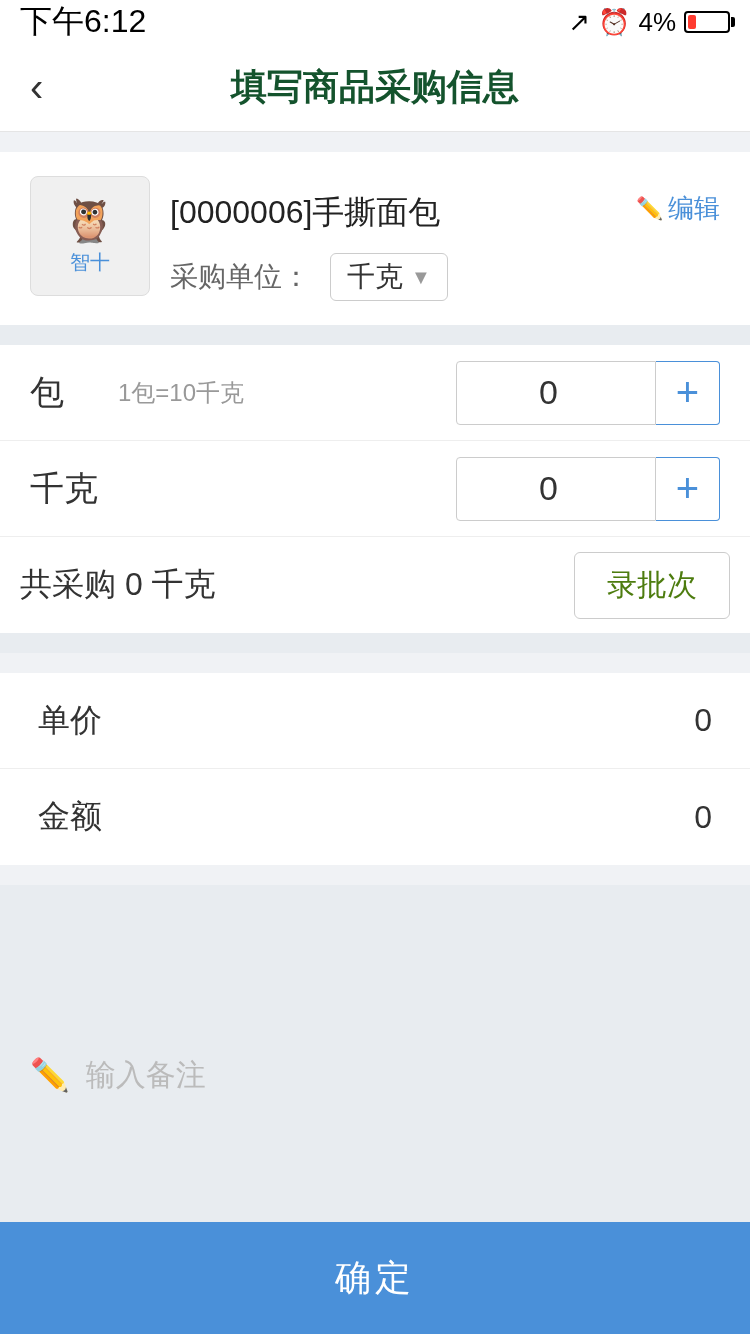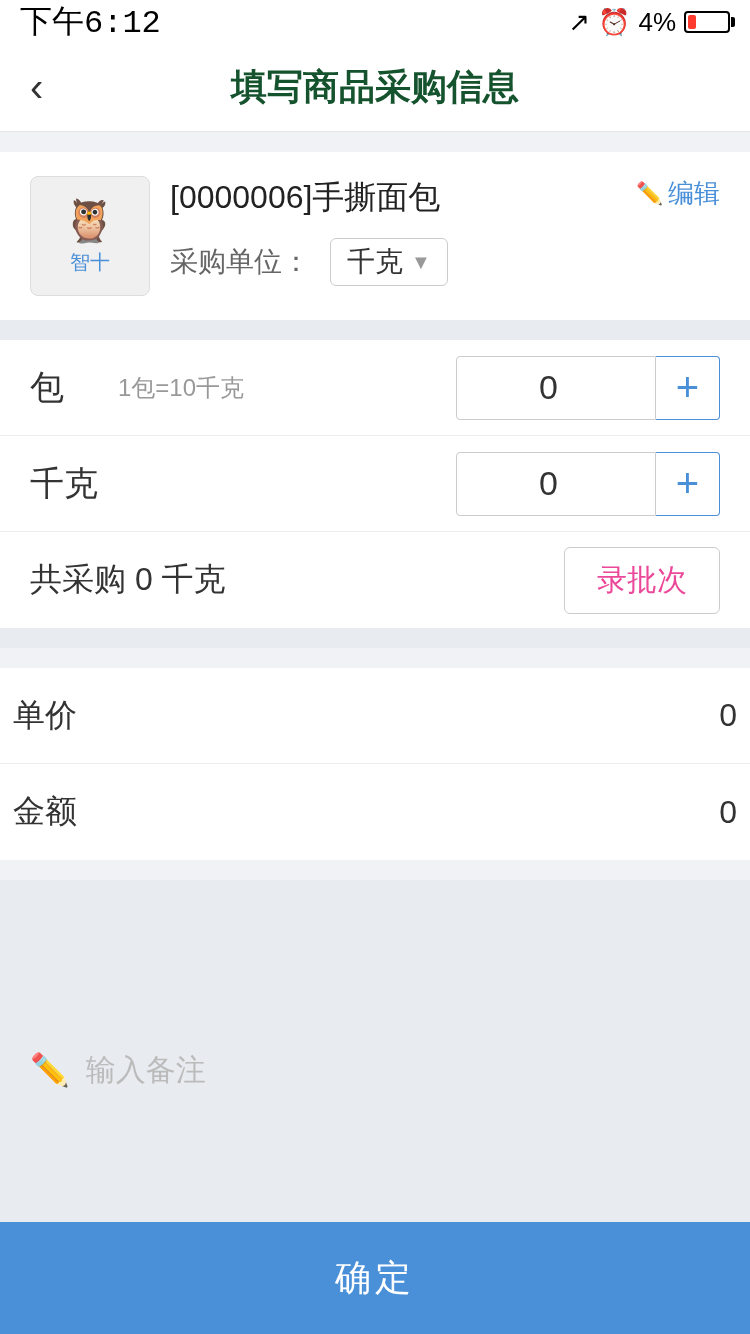--- a/index.html
+++ b/index.html
@@ -18,21 +18,21 @@
       height: 44px;
       background: #fff;
       display: flex;
       align-items: center;
       justify-content: space-between;
       padding: 0 20px;
       font-size: 28px;
       color: #000;
     }
     .status-left { display: flex; align-items: center; gap: 10px; }
-    .status-center { font-size: 32px; font-weight: 500; font-family: Liberation Mono, monospace; }
+    .status-center { font-size: 32px; font-weight: 500; }
     .status-right { display: flex; align-items: center; gap: 8px; font-size: 26px; }
     .battery-icon {
       width: 46px; height: 22px; border: 2px solid #000; border-radius: 4px; position: relative; display: inline-block;
     }
     .battery-icon::after {
       content: '';
       position: absolute; right: -7px; top: 50%; transform: translateY(-50%);
       width: 4px; height: 10px; background: #000; border-radius: 0 2px 2px 0;
     }
     .battery-fill {
@@ -96,20 +96,21 @@
       margin-top: 4px;
     }
     .product-info {
       flex: 1;
     }
     .product-name-row {
       display: flex;
       justify-content: space-between;
       align-items: flex-start;
       margin-bottom: 18px;
+      margin-top: 15px;
     }
     .product-name {
       font-size: 32px;
       color: #222;
       font-weight: 500;
     }
     .product-edit {
       font-size: 26px;
       color: #4a90d9;
       display: flex;
@@ -204,47 +205,47 @@
       justify-content: center;
       cursor: pointer;
     }
 
     
     .total-row {
       background: #fff;
       display: flex;
       align-items: center;
       justify-content: space-between;
-      padding: 0 30px;
+      padding: 0 20px;
       height: 96px;
     }
     .total-text {
       font-size: 32px;
       color: #333;
     }
     .batch-btn {
       border: 1px solid #ccc;
       border-radius: 6px;
       padding: 12px 32px;
       font-size: 30px;
-      color: #ec4899;
+      color: #4d7c0f;
       background: #fff;
       cursor: pointer;
     }
 
     
     .info-section {
       background: #fff;
       margin-top: 20px;
     }
     .info-row {
       display: flex;
       align-items: center;
       justify-content: space-between;
-      padding: 0 13px;
+      padding: 0 38px;
       height: 96px;
       border-bottom: 1px solid #eee;
     }
     .info-row:last-child { border-bottom: none; }
     .info-label {
       font-size: 32px;
       color: #333;
     }
     .info-value {
       font-size: 32px;

